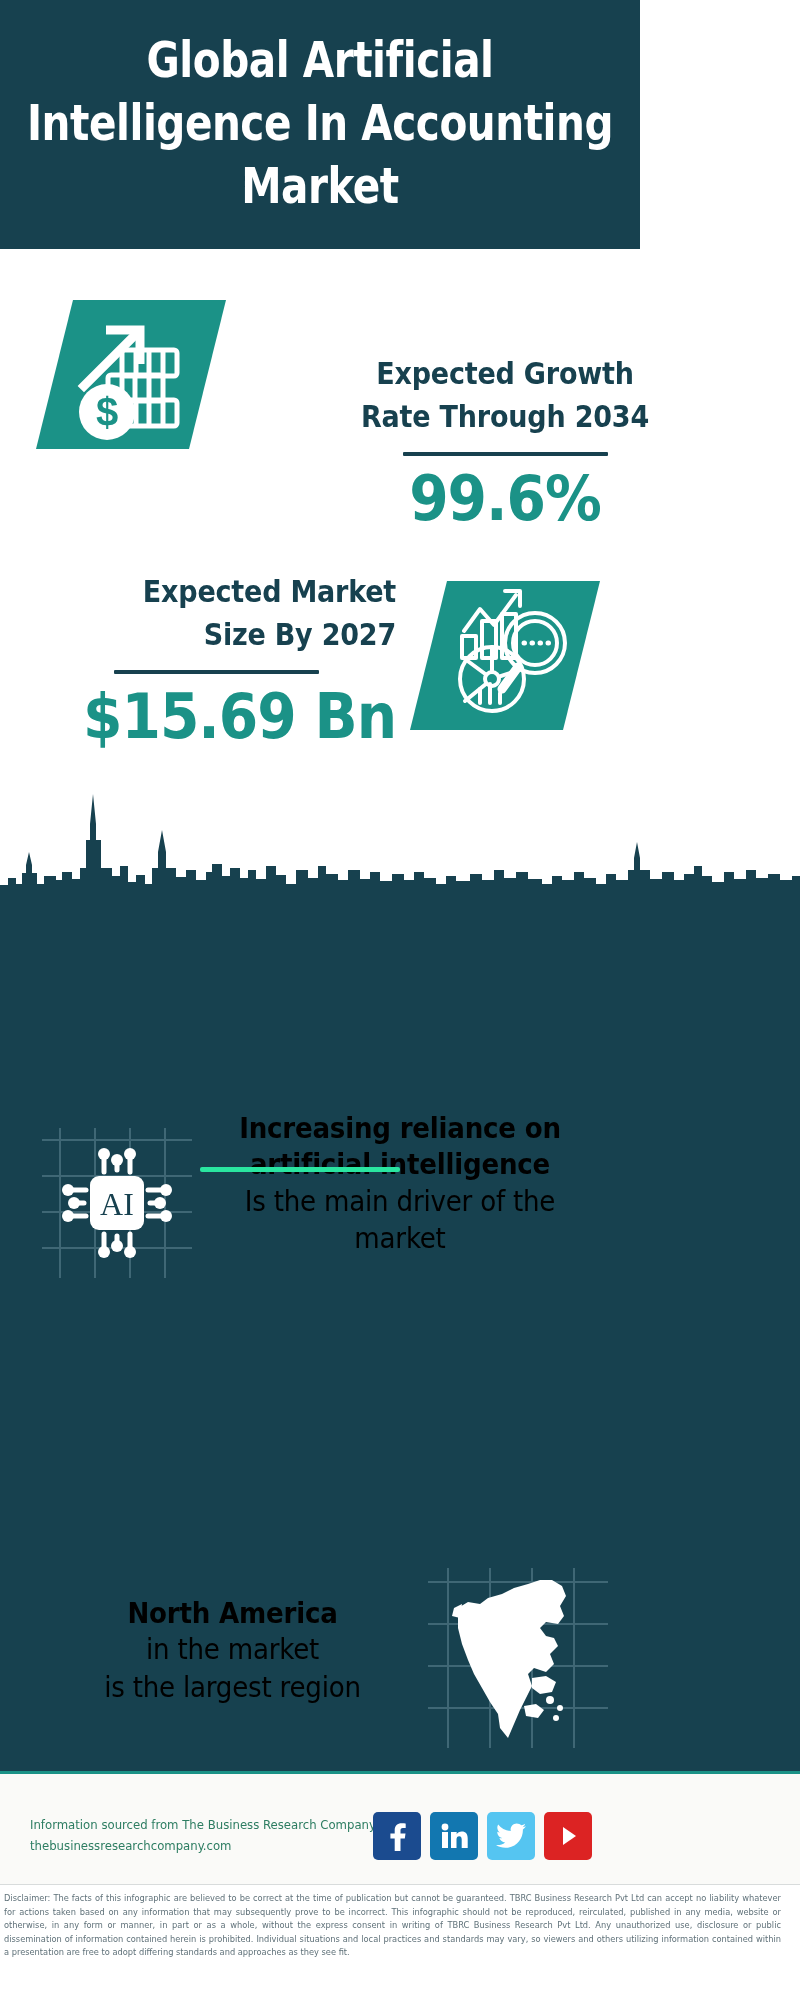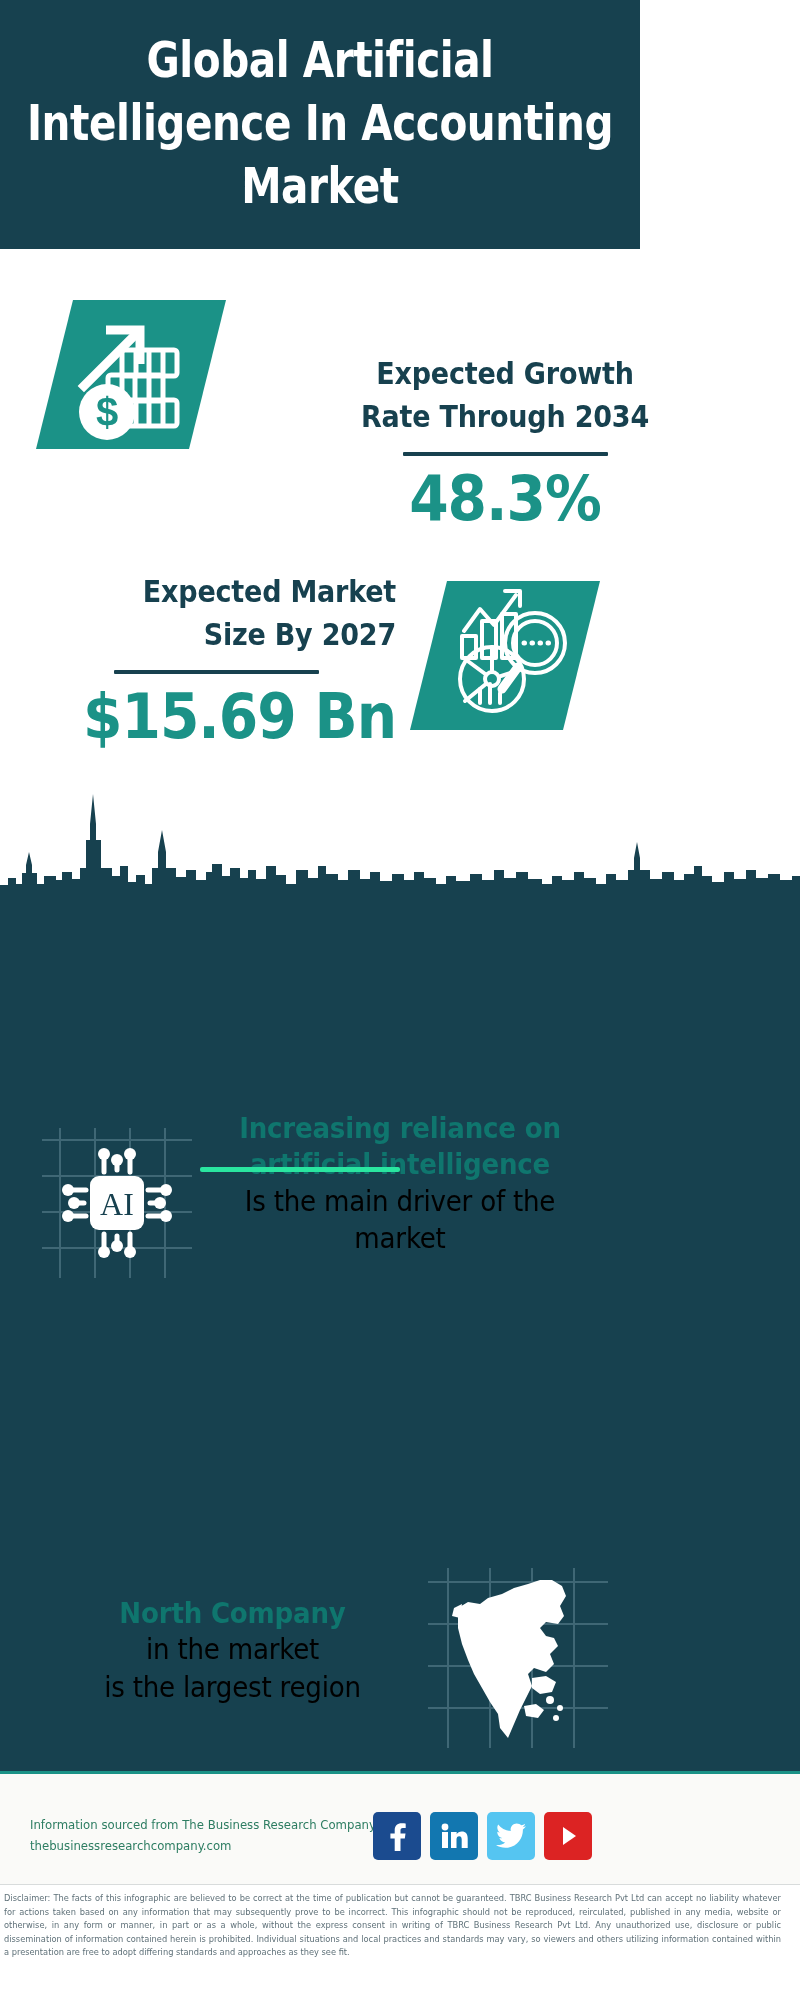--- a/index.html
+++ b/index.html
@@ -66,21 +66,21 @@
   
   .darkband{
     position:absolute;left:0;top:894px;width:800px;height:877px;background:#17414f;
   }
   .skyline{
     position:absolute;left:0;top:780px;width:800px;height:120px;
   }
 
   .block{position:absolute;}
   .block-head{
-    color:#0f766e;
+    color:#000000;
     font-family:"DejaVu Sans Condensed","Liberation Sans",sans-serif;
     font-weight:bold;
     font-size:29px;
     line-height:1.25;
     text-align:center;
     letter-spacing:-0.2px;
   }
   .block-sub{
     color:#000000;
     font-family:"DejaVu Sans Condensed","Liberation Sans",sans-serif;
@@ -164,21 +164,21 @@
 
         <circle cx="71" cy="112" r="28" fill="#ffffff"></circle>
         <text x="71" y="126" font-family="'Liberation Sans',sans-serif" font-size="40" font-weight="bold" fill="#1b9287" text-anchor="middle">$</text>
       </svg>
     </div>
 
     <div class="stat-text" style="left:270px;top:59px;width:470px;margin-top:45px;">
       <div class="stat-head">Expected Growth</div>
       <div class="stat-head">Rate Through 2034</div>
       <div class="stat-rule" style="width:205px;"></div>
-      <div class="stat-value">48.3%</div>
+      <div class="stat-value">99.6%</div>
     </div>
 
     <div class="stat-text" style="left:36px;top:322px;width:360px;text-align:right;">
       <div class="stat-head">Expected Market</div>
       <div class="stat-head">Size By 2027</div>
       <div class="stat-rule" style="width:205px;"></div>
       <div class="stat-value">$15.69 Bn</div>
     </div>
 
     <div class="para" style="left:410px;top:332px;width:190px;height:149px;background:transparent;">
@@ -272,21 +272,21 @@
   <div class="block" style="left:215px;top:1110px;width:370px;">
     <div class="block-head">Increasing reliance on</div>
     <div class="block-head">artificial intelligence</div>
     <div class="block-sub">Is the main driver of the</div>
     <div class="block-sub">market</div>
   </div>
 
   <div class="green-divider"></div>
 
   <div class="block" style="left:50px;top:1595px;width:365px;">
-    <div class="block-head">North Company</div>
+    <div class="block-head">North America</div>
     <div class="block-sub">in the market</div>
     <div class="block-sub">is the largest region</div>
   </div>
 
   <div class="block" style="left:428px;top:1568px;width:180px;height:180px;">
     <svg width="180" height="180" viewBox="0 0 180 180">
       <g stroke="#3f6775" stroke-width="2" fill="none">
         <line x1="20" y1="0" x2="20" y2="180"></line>
         <line x1="62" y1="0" x2="62" y2="180"></line>
         <line x1="104" y1="0" x2="104" y2="180"></line>

